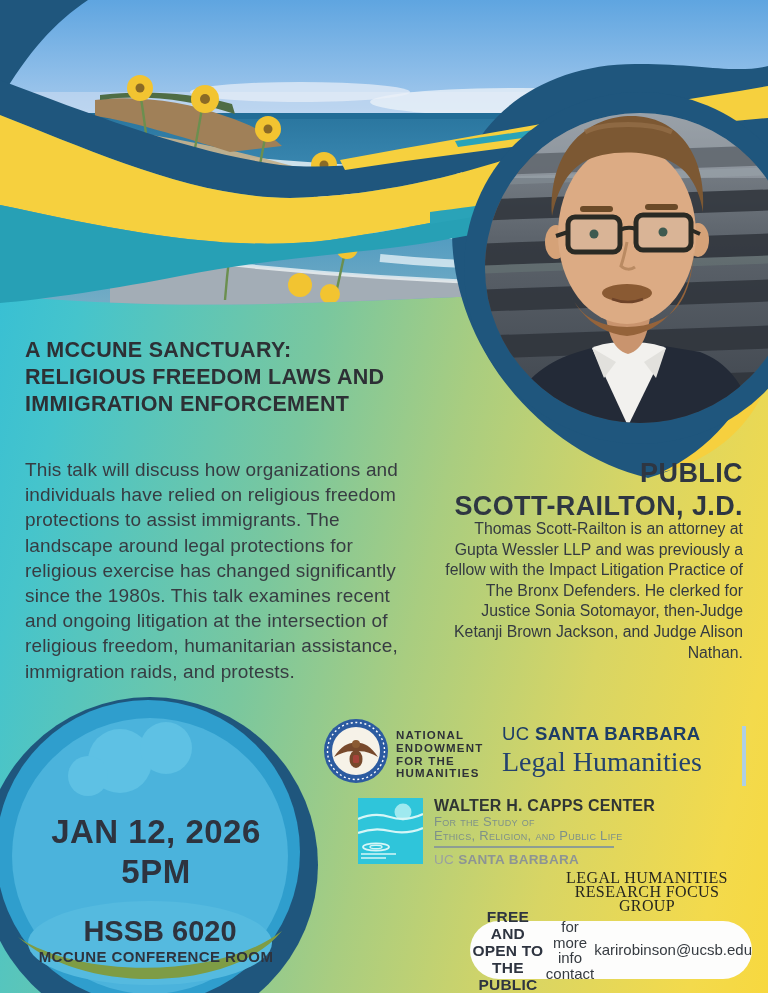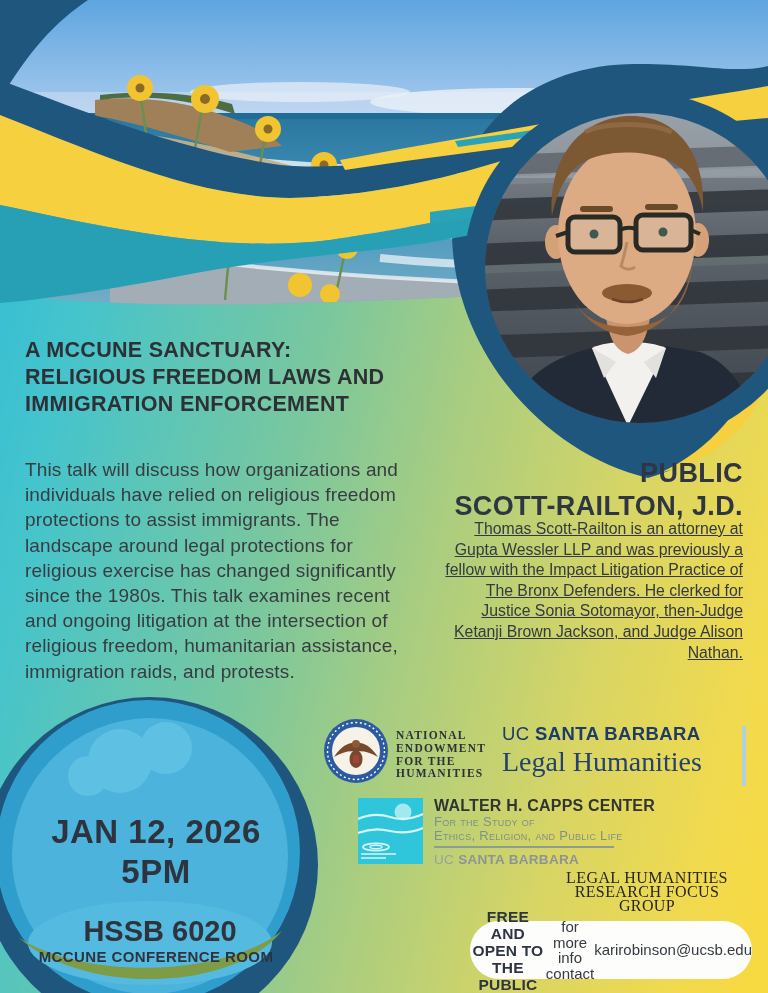--- a/index.html
+++ b/index.html
@@ -11,27 +11,27 @@
   .abs{position:absolute;}
   svg{display:block;}
   
   .title-block{left:25px;top:337px;width:430px;color:#2d3035;
     font-size:21.5px;font-weight:800;line-height:27px;letter-spacing:.3px;}
   .desc{left:25px;top:433px;width:398px;color:#373c42;
     font-size:19px;line-height:25.2px;letter-spacing:.15px;font-weight:400;margin-top:24px;}
   .speaker-name{left:413px;top:457px;width:330px;text-align:right;color:#2e3642;
     font-size:27px;font-weight:800;line-height:33px;letter-spacing:.4px;}
   .speaker-bio{left:443px;top:519px;width:300px;text-align:right;color:#343a41;
-    font-size:15.8px;line-height:20.6px;font-weight:500;text-decoration:underline;}
+    font-size:15.8px;line-height:20.6px;font-weight:500;}
   .date-text{left:0px;top:768px;width:312px;text-align:center;color:#2e333e;margin-top:44px;}
   .date-line{font-size:33px;font-weight:800;line-height:40px;letter-spacing:.5px;}
   .room-line{font-size:29px;font-weight:800;line-height:34px;margin-top:22px;padding-left:8px;}
   .room-detail{font-size:15px;font-weight:800;letter-spacing:.4px;}
   
-  .neh-text{left:396px;top:729px;color:#2e3138;font-family:Liberation Serif, serif;
+  .neh-text{left:396px;top:729px;color:#2e3138;font-family:Liberation Sans, sans-serif;
     font-size:11.5px;font-weight:700;line-height:12.8px;letter-spacing:1.2px;}
   .ucsb-lockup{left:502px;top:723px;color:#1d3d66;}
   .ucsb-campus{font-size:18.5px;letter-spacing:.4px;}
   .ucsb-campus .uc{font-weight:500;}
   .ucsb-campus .sb{font-weight:800;}
   .ucsb-unit{font-family:"Liberation Serif",serif;font-size:28px;color:#24426e;margin-top:1px;}
   .vbar{left:742px;top:726px;width:4px;height:60px;background:#aecfe4;}
   .capps-text{left:434px;top:797px;}
   .capps-title{font-size:16px;font-weight:800;color:#303534;letter-spacing:.2px;}
   .capps-sub{font-size:13px;color:#7e9189;font-variant:small-caps;line-height:13.5px;letter-spacing:.3px;}

